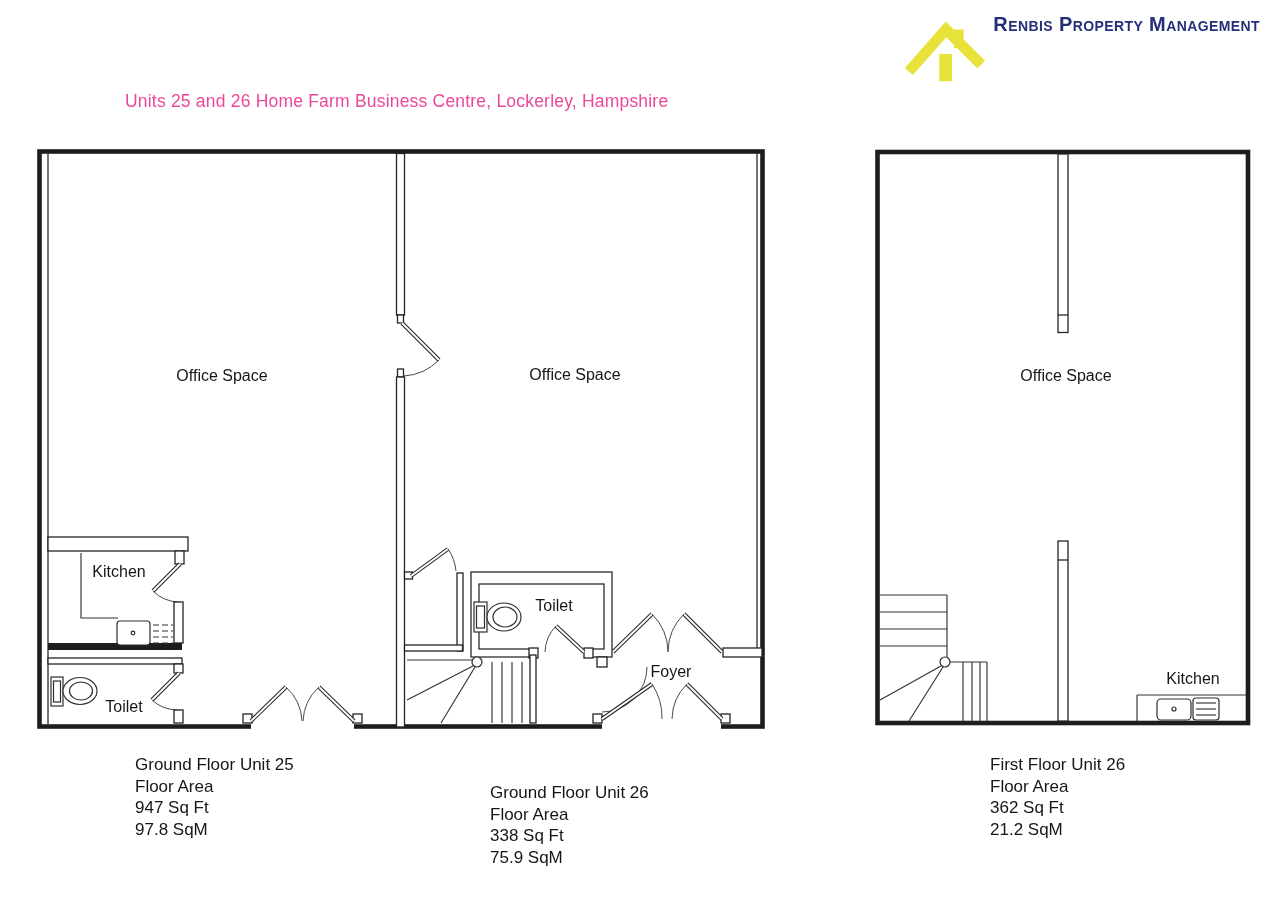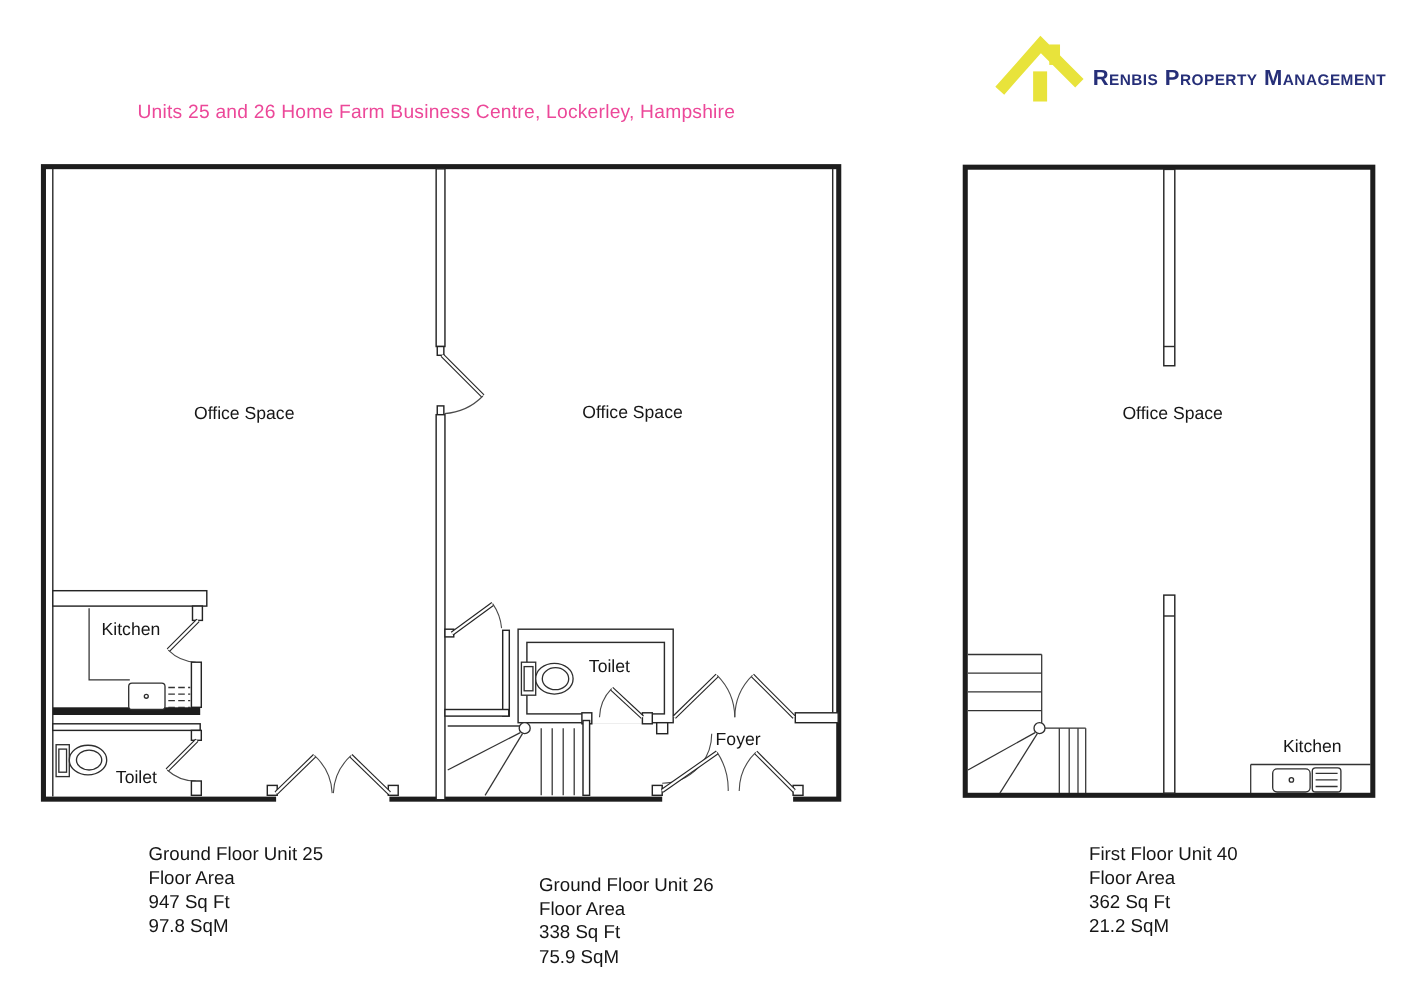--- a/index.html
+++ b/index.html
@@ -1,21 +1,21 @@
 <!DOCTYPE html>
 <html><head>
 <meta charset="utf-8">
 <style>
   html,body{margin:0;padding:0;background:#ffffff;width:1280px;height:905px;overflow:hidden;}
   body{font-family:"Liberation Sans", sans-serif;color:#141414;position:relative;}
   .abs{position:absolute;}
   #title{left:125px;top:91px;font-size:17.5px;letter-spacing:.2px;color:#ec4899;}
-  #logo{top:25px;right:20px;display:flex;align-items:flex-end;}
+  #logo{top:14px;right:20px;display:flex;align-items:flex-start;}
   #brand{font-size:20px;font-weight:700;font-variant:small-caps;letter-spacing:.4px;color:#262f78;line-height:1;padding-bottom:14px;}
-  .caption{font-size:17px;line-height:21.5px;color:#161616;margin-top:12px;}
+  .caption{font-size:17px;line-height:21.5px;color:#161616;}
   .caption span{display:block;}
   #cap-0{left:135px;top:754px;}
   #cap-1{left:490px;top:782px;}
   #cap-2{left:990px;top:754px;}
   
   svg text{font-family:"Liberation Sans", sans-serif;font-size:16px;fill:#161616;}
   .ow{fill:none;stroke:#1d1d1d;stroke-width:4.6;}          
   .inw{stroke:#2b2b2b;stroke-width:1.3;fill:none;}          
   .hw{fill:#ffffff;stroke:#242424;stroke-width:1.3;}        
   .band{fill:#1d1d1d;stroke:none;}                          
@@ -236,17 +236,17 @@
   <span>947 Sq Ft</span>
   <span>97.8 SqM</span>
 </div>
 <div id="cap-1" class="abs caption">
   <span>Ground Floor Unit 26</span>
   <span>Floor Area</span>
   <span>338 Sq Ft</span>
   <span>75.9 SqM</span>
 </div>
 <div id="cap-2" class="abs caption">
-  <span>First Floor Unit 40</span>
+  <span>First Floor Unit 26</span>
   <span>Floor Area</span>
   <span>362 Sq Ft</span>
   <span>21.2 SqM</span>
 </div>
 
 </body></html>

